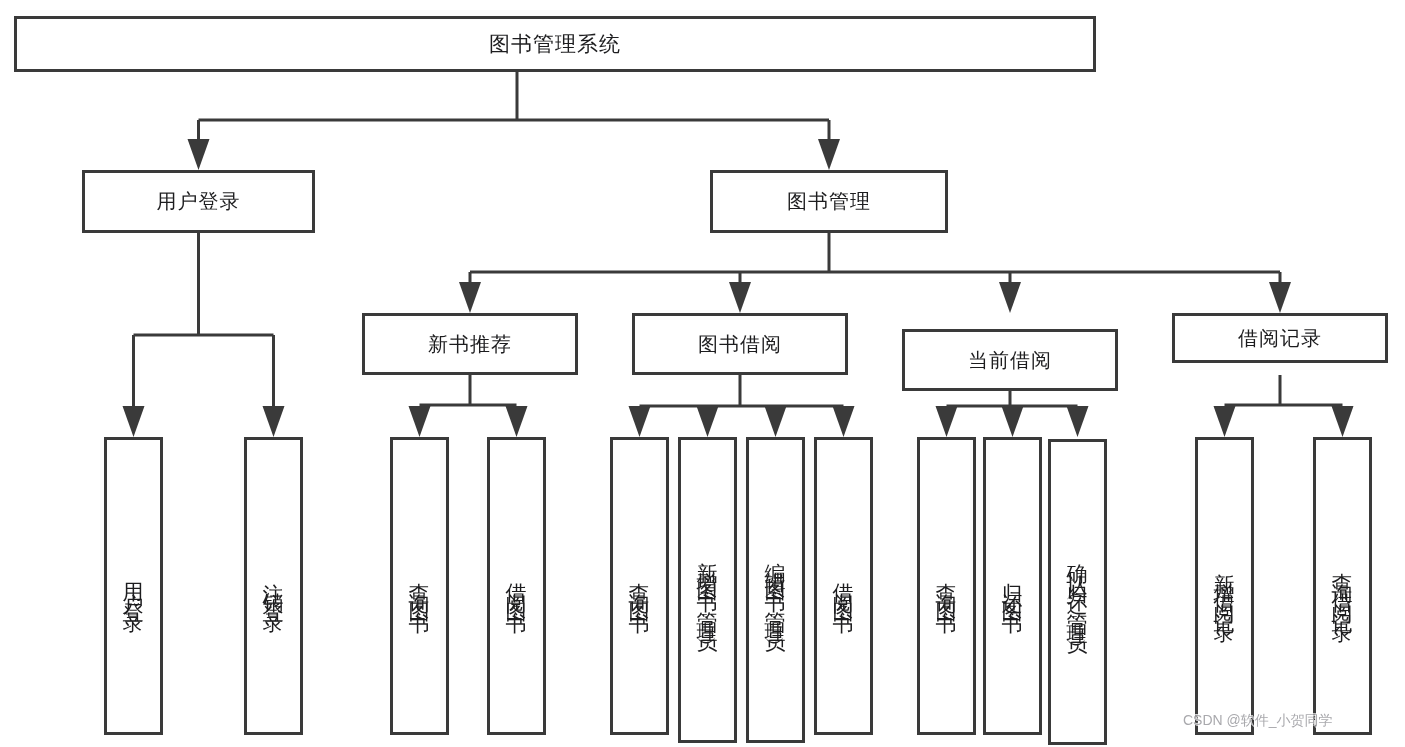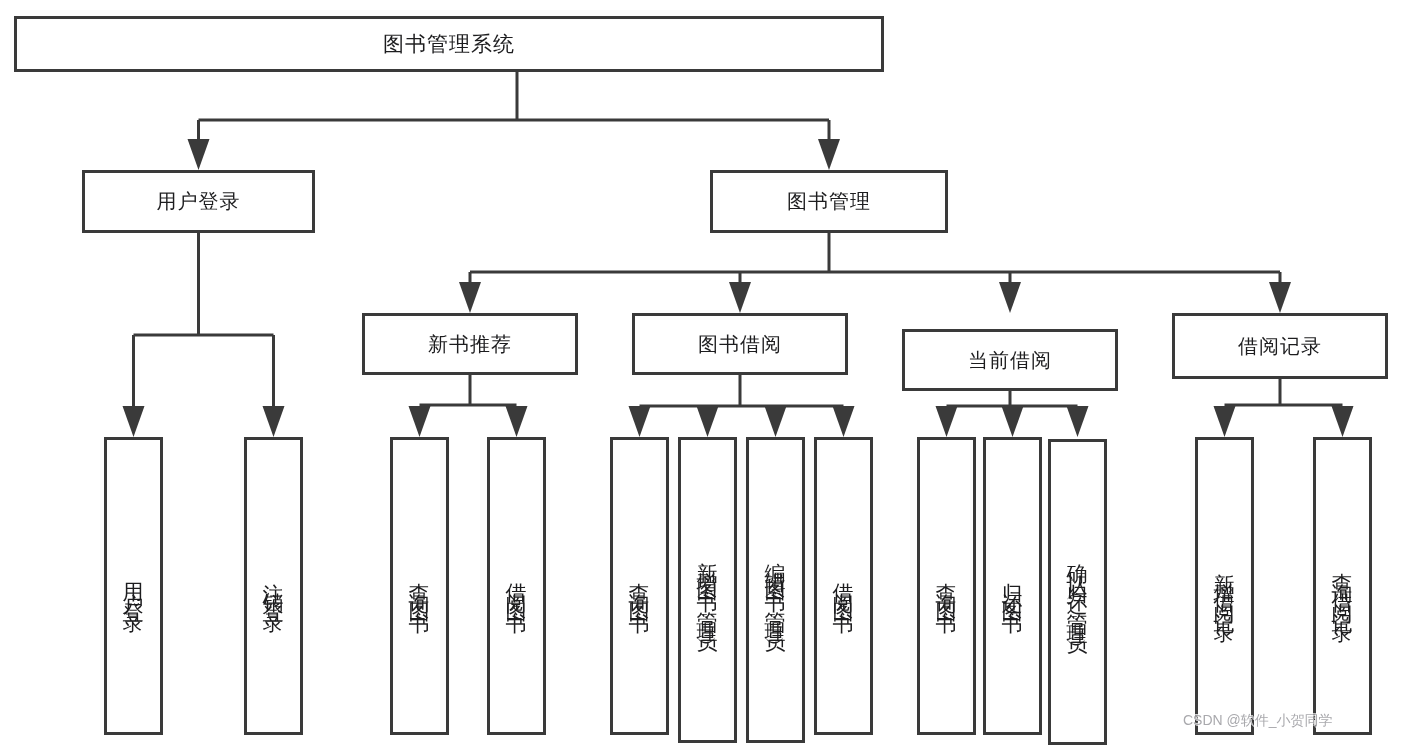--- a/index.html
+++ b/index.html
@@ -104,41 +104,41 @@
     <use href="#arrow" x="707.5" y="437"></use>
     <use href="#arrow" x="775.5" y="437"></use>
     <use href="#arrow" x="843.5" y="437"></use>
     <use href="#arrow" x="946.5" y="437"></use>
     <use href="#arrow" x="1012.5" y="437"></use>
     <use href="#arrow" x="1077.5" y="437"></use>
     <use href="#arrow" x="1224.5" y="437"></use>
     <use href="#arrow" x="1342.5" y="437"></use>
   </svg>
 
-  <div class="node root h" style="left:14px; top:16px; width:870px; height:56px;">
+  <div class="node root h" style="left:14px; top:16px; width:1082px; height:56px;">
     <span>图书管理系统</span>
   </div>
 
   <div class="node h" style="left:82px; top:170px; width:233px; height:63px;">
     <span>用户登录</span>
   </div>
   <div class="node h" style="left:710px; top:170px; width:238px; height:63px;">
     <span>图书管理</span>
   </div>
 
   <div class="node h" style="left:362px; top:313px; width:216px; height:62px;">
     <span>新书推荐</span>
   </div>
   <div class="node h" style="left:632px; top:313px; width:216px; height:62px;justify-content:center;">
     <span>图书借阅</span>
   </div>
   <div class="node h" style="left:902px; top:313px; width:216px; height:62px;margin-top:16px;">
     <span>当前借阅</span>
   </div>
-  <div class="node h" style="left:1172px; top:313px; width:216px; height:66px;">
+  <div class="node h" style="left:1172px; top:313px; width:216px; height:50px;">
     <span>借阅记录</span>
   </div>
 
   <div class="node leaf" style="left:104px; top:437px; width:59px; height:298px;">
     <span>用户登录</span>
   </div>
   <div class="node leaf" style="left:244px; top:437px; width:59px; height:298px;">
     <span>注销登录</span>
   </div>
 

